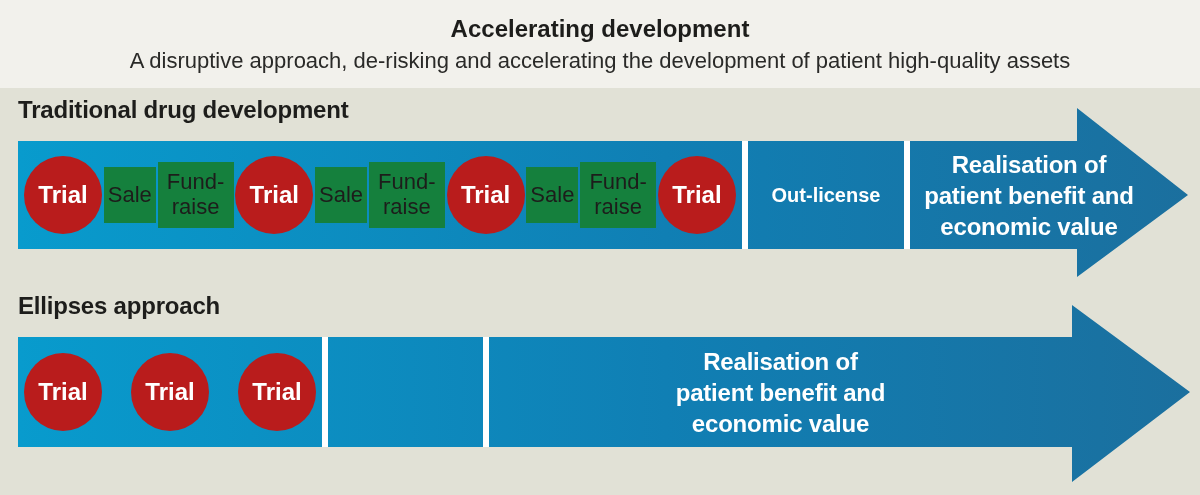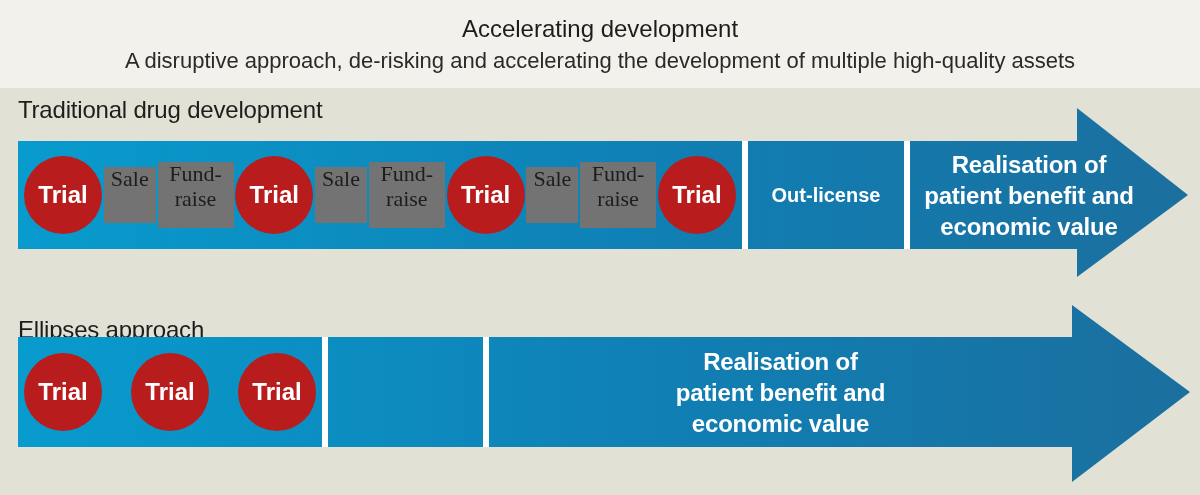--- a/index.html
+++ b/index.html
@@ -14,35 +14,35 @@
 
   
   .header {
     position: absolute; top: 0; left: 0;
     width: 1200px; height: 88px;
     background: #f2f1ec;
     text-align: center;
   }
   .title {
     padding-top: 15px;
-    font-size: 24px; font-weight: normal; color: #1d1d1b;
+    font-size: 24px; font-weight: bold; color: #1d1d1b;
   }
   .subtitle {
     padding-top: 5px;
     font-size: 22px; color: #2a2a28;
   }
 
   
   .section-heading {
     position: absolute; left: 18px;
-    font-size: 24px; font-weight: normal; color: #1d1d1b;
+    font-size: 24px; font-weight: bold; color: #1d1d1b;
     letter-spacing: -0.2px;
   }
   #heading-traditional { top: 96px; }
-  #heading-ellipses   { top: 292px; margin-top: 24px; }
+  #heading-ellipses   { top: 292px; }
 
   
   .arrow-row { position: absolute; left: 18px; width: 1178px; }
   #row-traditional { top: 108px; height: 170px; }
   #row-ellipses    { top: 304px; height: 179px; }
 
   .arrow-shape {
     position: absolute; inset: 0;
     background: linear-gradient(90deg, #089bcd 0%, #107fb4 55%, #1b6f9e 100%);
   }
@@ -73,25 +73,24 @@
   #row-ellipses   .seq { left: 0; width: 304px; }
 
   .trial-circle {
     width: 78px; height: 78px; border-radius: 50%;
     background: #b91c1c;
     display: flex; align-items: center; justify-content: center;
     color: #fff; font-weight: bold; font-size: 24px;
     flex: 0 0 auto;
   }
   .light-box {
-    background: #737373; color: #1d1d1b;
-    display: flex; align-items: flex-start; justify-content: center;
+    background: #15803d; color: #1d1d1b;
+    display: flex; align-items: center; justify-content: center;
     text-align: center; font-size: 22px; line-height: 1.12;
     flex: 0 0 auto;
-    font-family: Liberation Serif, serif;
   }
   .sale-box { width: 52px; height: 56px; }
   .fund-box { width: 76px; height: 66px; padding: 0 2px; }
 
   .outlicense {
     justify-content: center;
     color: #fff; font-weight: bold; font-size: 20px;
   }
   #row-traditional .outlicense { left: 730px; width: 156px; }
 
@@ -101,21 +100,21 @@
     line-height: 31px; text-align: center; letter-spacing: -0.2px;
   }
   #row-traditional .realisation { left: 888px; width: 246px; }
   #row-ellipses   .realisation { left: 471px; width: 583px; }
 </style>
 </head>
 <body>
 
 <div class="header">
   <div class="title">Accelerating development</div>
-  <div class="subtitle">A disruptive approach, de-risking and accelerating the development of multiple high-quality assets</div>
+  <div class="subtitle">A disruptive approach, de-risking and accelerating the development of patient high-quality assets</div>
 </div>
 
 <div class="section-heading" id="heading-traditional">Traditional drug development</div>
 
 <div class="arrow-row" id="row-traditional">
   <div class="arrow-shape"></div>
   <div class="divider" style="left:724px"></div>
   <div class="divider" style="left:886px"></div>
 
   <div class="segment seq">

